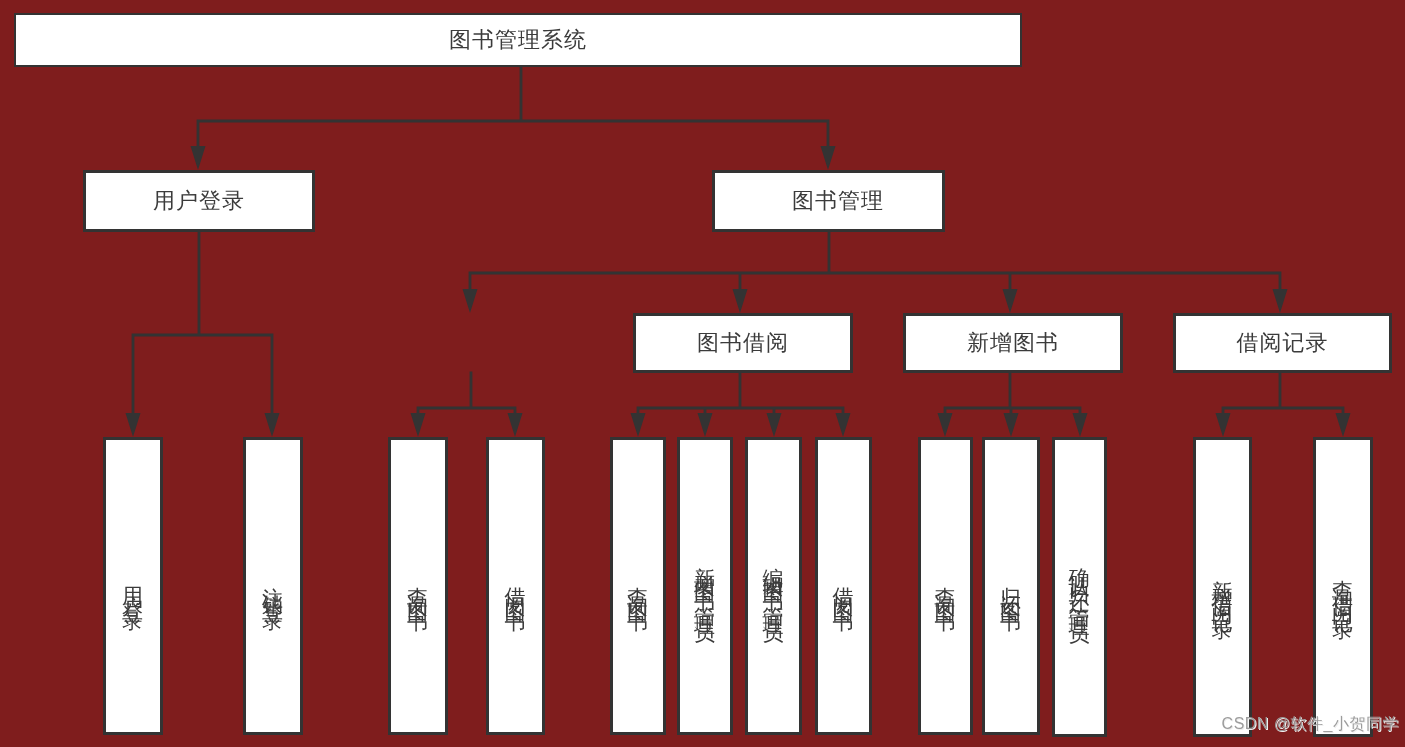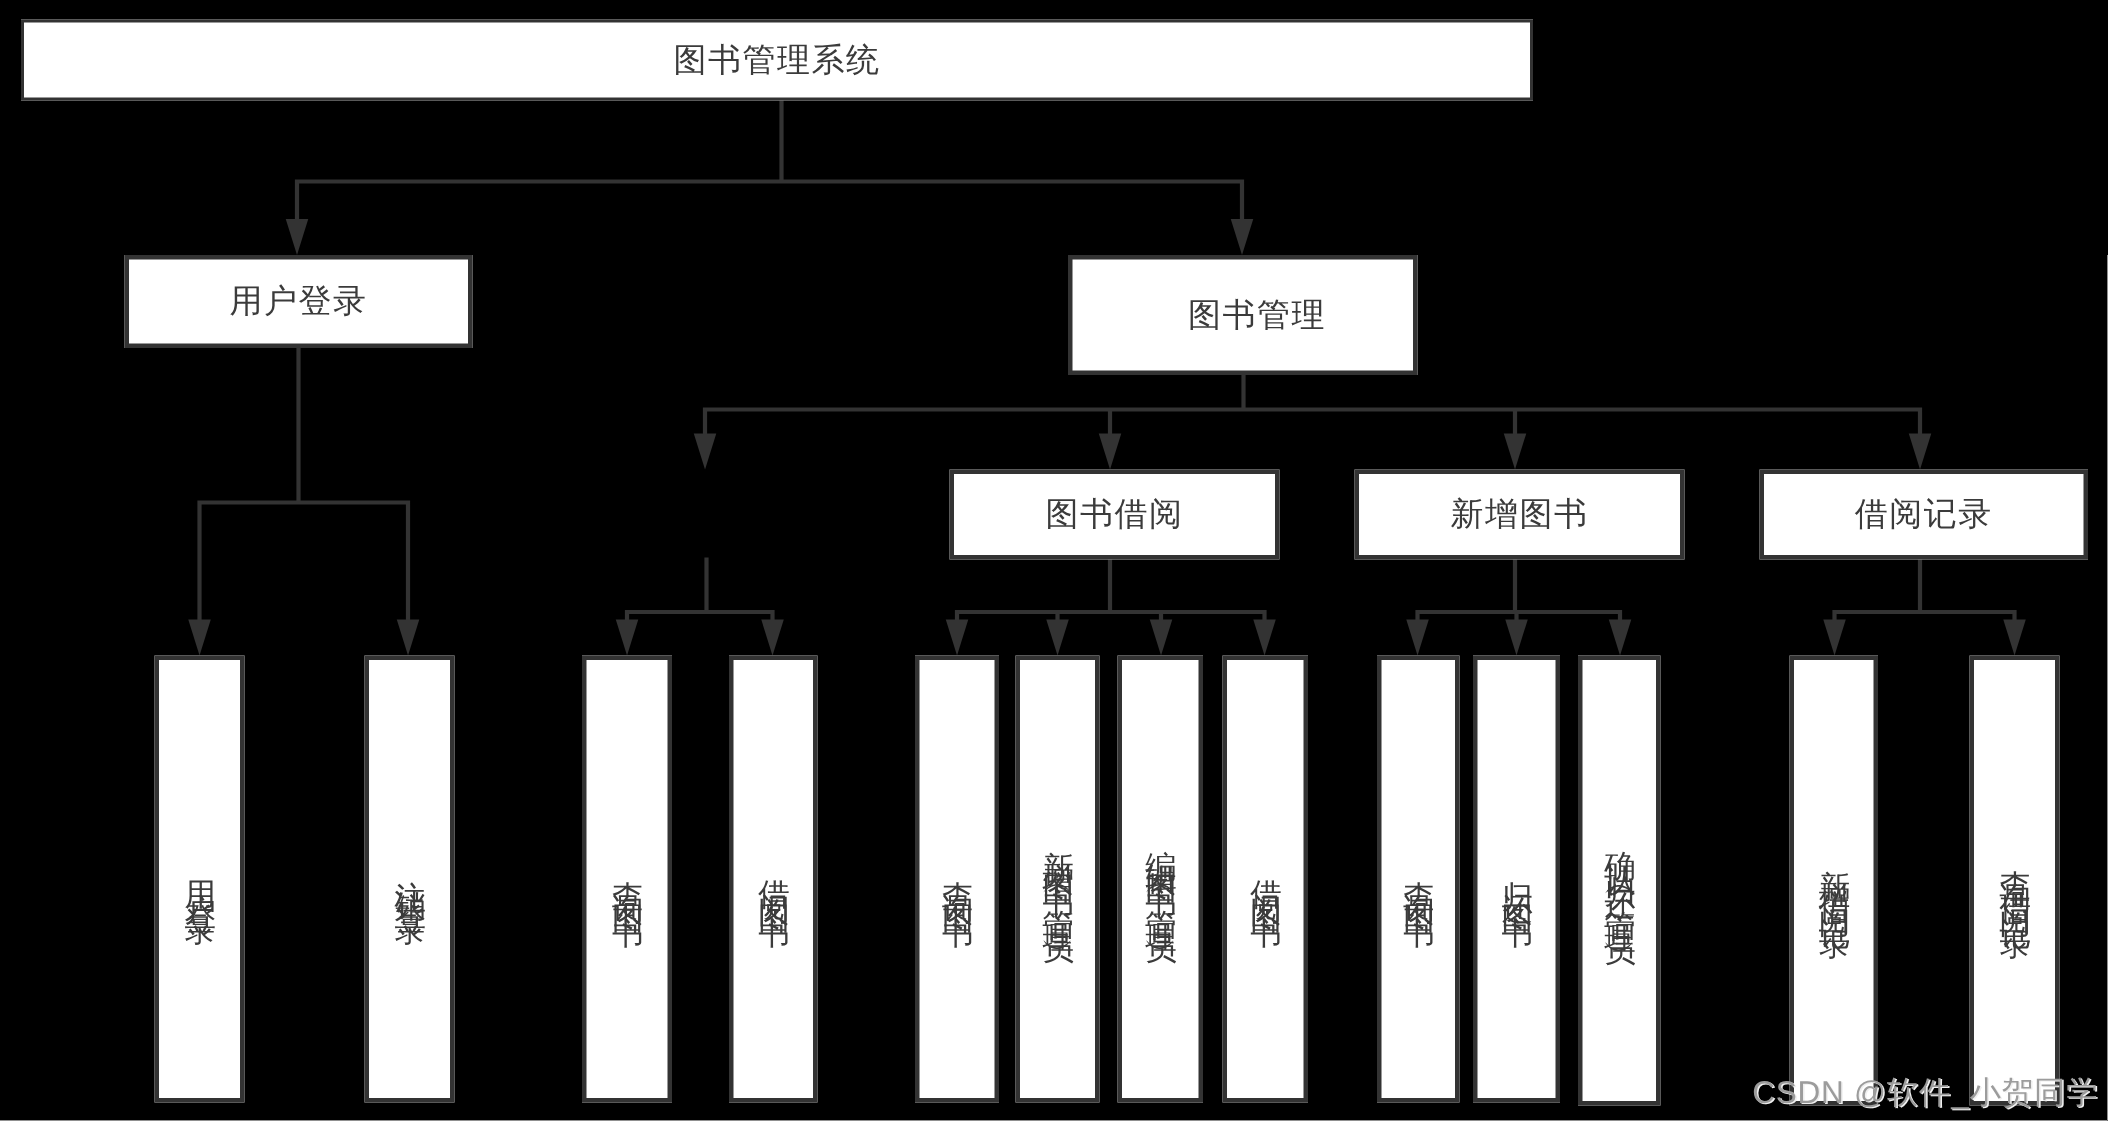--- a/index.html
+++ b/index.html
@@ -5,21 +5,21 @@
   html, body {
     margin: 0;
     padding: 0;
     background: #ffffff;
     font-family: "Liberation Sans", "DejaVu Sans", sans-serif;
   }
   #canvas {
     position: relative;
     width: 1405px;
     height: 747px;
-    background: #000000;
+    background: #7f1d1d;
     overflow: hidden;
   }
   #connector-svg {
     position: absolute;
     left: 0;
     top: 0;
     z-index: 1;
   }
   .node {
     position: absolute;
@@ -47,21 +47,21 @@
     font-size: 21px;
     line-height: 1.1;
     letter-spacing: 8px;
     color: #3b3b3b;
     white-space: nowrap;
   }
   #watermark {
     position: absolute;
     top: 714px;
     right: 6px;
-    font-size: 21px;
+    font-size: 16px;
     color: #9c9c9c;
     text-shadow: 1px 1px 0 #efefef;
     z-index: 3;
     white-space: nowrap;
     letter-spacing: 0.5px;
   }
 </style>
 </head>
 <body>
 
@@ -107,21 +107,21 @@
     </g>
   </svg>
 
   <div class="node hbox root" style="left:14px; top:13px; width:1008px; height:54px;">
     <span class="label">图书管理系统</span>
   </div>
 
   <div class="node hbox" style="left:83px; top:170px; width:232px; height:62px;">
     <span class="label">用户登录</span>
   </div>
-  <div class="node hbox" style="left:712px; top:170px; width:233px; height:80px;padding-left:19px;">
+  <div class="node hbox" style="left:712px; top:170px; width:233px; height:62px;padding-left:19px;">
     <span class="label">图书管理</span>
   </div>
 
   <div class="node hbox" style="left:633px; top:313px; width:220px; height:60px;">
     <span class="label">图书借阅</span>
   </div>
   <div class="node hbox" style="left:903px; top:313px; width:220px; height:60px;">
     <span class="label">新增图书</span>
   </div>
   <div class="node hbox" style="left:1173px; top:313px; width:219px; height:60px;">

